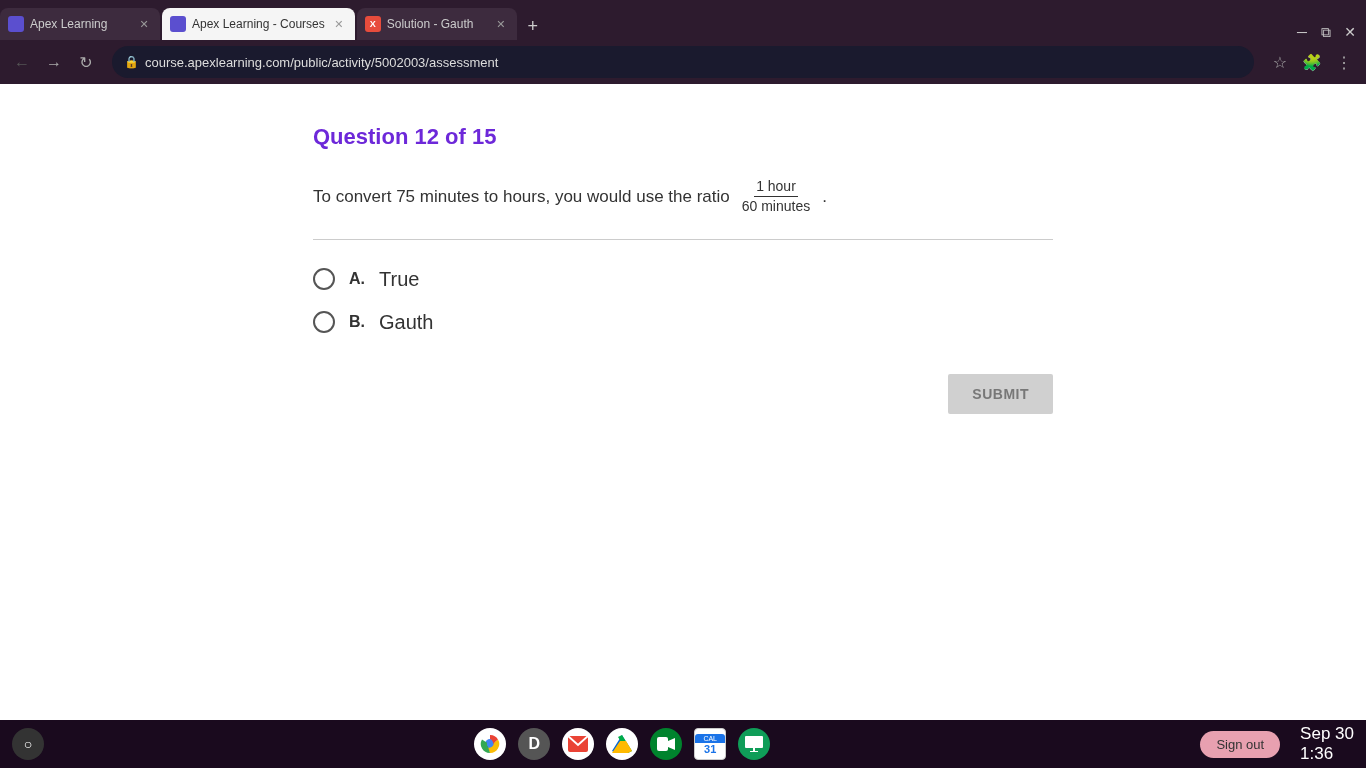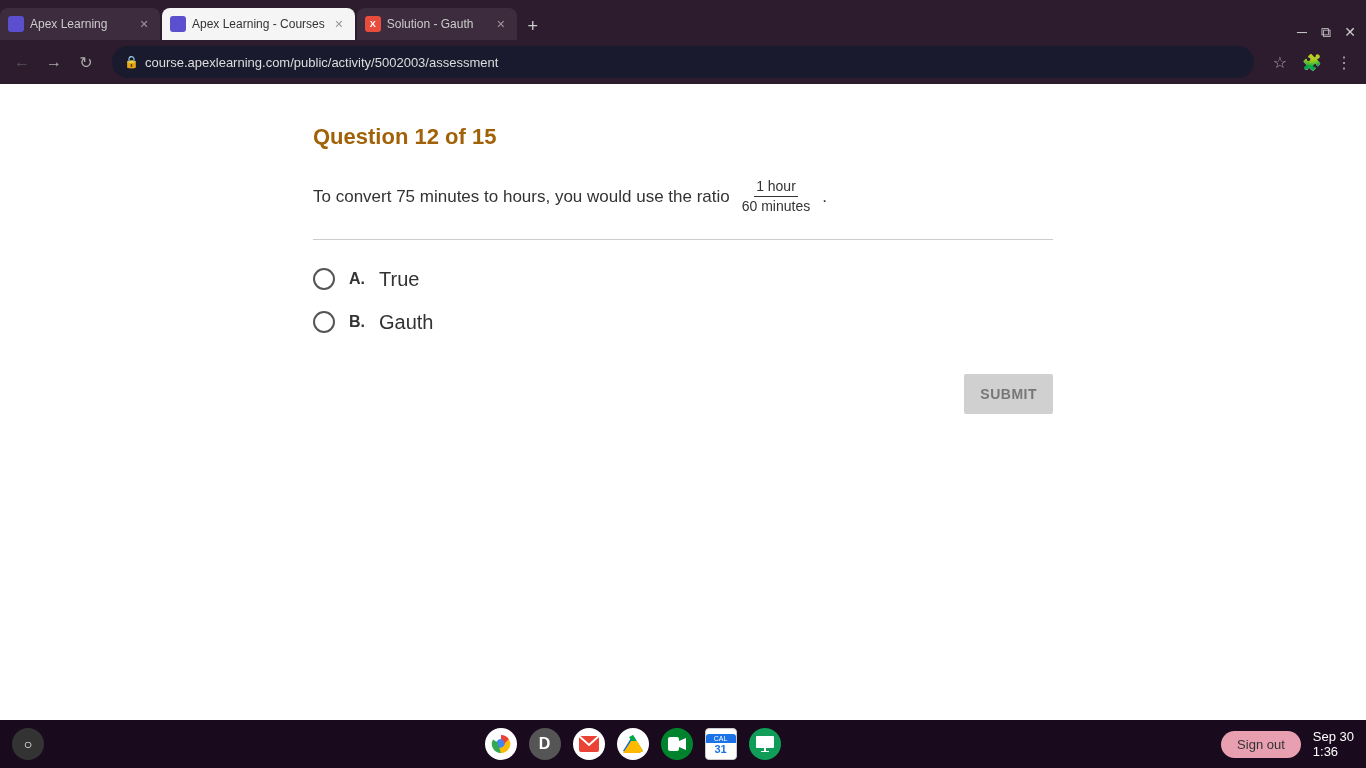--- a/index.html
+++ b/index.html
@@ -181,21 +181,21 @@
 
     .question-container {
       max-width: 780px;
       margin: 0 auto;
       padding: 0 20px;
     }
 
     .question-header {
       font-size: 22px;
       font-weight: bold;
-      color: #a16207;
+      color: #6d28d9;
       margin-bottom: 28px;
     }
 
     .question-text {
       font-size: 17px;
       color: #333;
       margin-bottom: 24px;
       line-height: 1.6;
       display: flex;
       align-items: center;
@@ -270,21 +270,21 @@
     .submit-area {
       display: flex;
       justify-content: flex-end;
       margin-top: 20px;
     }
 
     .submit-btn {
       background: #d0d0d0;
       color: #777;
       border: none;
-      padding: 12px 16px;
+      padding: 12px 24px;
       font-size: 14px;
       font-weight: bold;
       letter-spacing: 0.5px;
       cursor: pointer;
       border-radius: 2px;
     }
 
     
     .taskbar {
       position: fixed;
@@ -345,22 +345,23 @@
       color: #333;
       border: none;
       padding: 6px 16px;
       border-radius: 16px;
       font-size: 13px;
       cursor: pointer;
     }
 
     .taskbar-time {
       color: #fff;
-      font-size: 13px;
+      font-size: 17px;
       text-align: right;
+      margin-left: 8px;
     }
 
     
     .favicon-apex { background: #5b4fcf; border-radius: 3px; width: 16px; height: 16px; }
     .favicon-apex2 { background: #5b4fcf; border-radius: 3px; width: 16px; height: 16px; }
     .favicon-gauth { background: #e74c3c; border-radius: 3px; width: 16px; height: 16px; display: flex; align-items: center; justify-content: center; color: white; font-size: 9px; font-weight: bold; }
 
     
     .chrome-icon { background: white; border-radius: 50%; width: 32px; height: 32px; display: flex; align-items: center; justify-content: center; font-size: 18px; }
     .app-circle { border-radius: 50%; width: 32px; height: 32px; display: flex; align-items: center; justify-content: center; }

